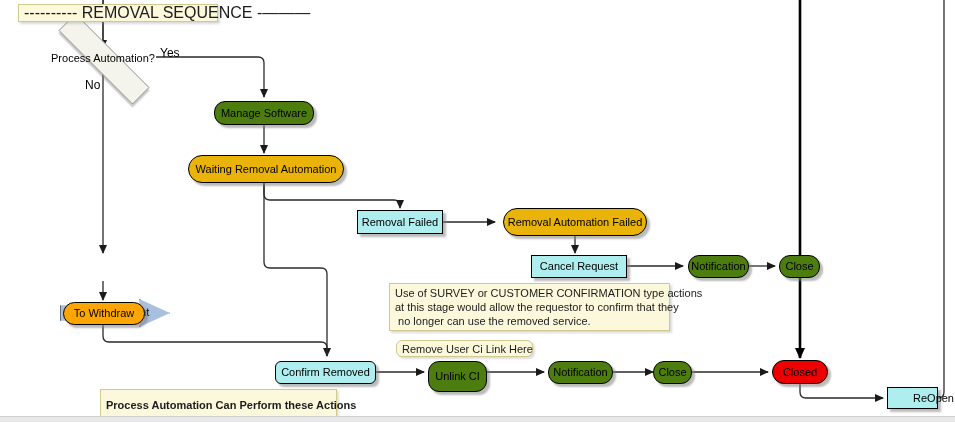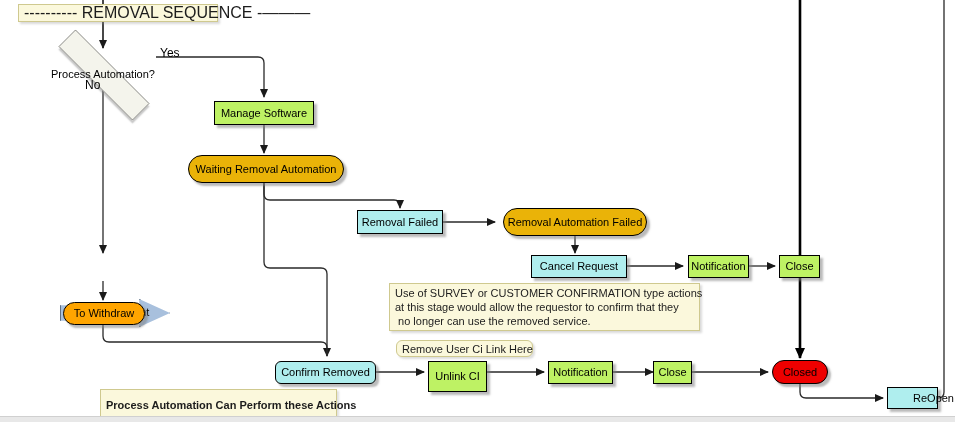--- a/index.html
+++ b/index.html
@@ -32,21 +32,21 @@
     color: #000000;
     font-size: 11px;
     line-height: 1;
     z-index: 3;
   }
   
   .box {
     border: 1px solid #000000;
     box-shadow: 3px 3px 2px rgba(130,130,130,0.55);
   }
-  .box.green { background: #bef264; }
+  .box.green { background: #4d7c0f; border-radius: 11px; }
   .box.cyan  { background: #afeeee; }
 
   
   .state {
     border: 1px solid #000000;
     border-radius: 999px;
     box-shadow: 3px 3px 2px rgba(130,130,130,0.55);
   }
   .state.gray   { background: #eab308; color: #000000; }
   .state.orange { background: #ffa500; }
@@ -194,21 +194,21 @@
       <path d="M938,398 Q944,398 944,392 L944,0"></path>
     </g>
 
     <g fill="none" stroke="#000000" stroke-width="2.6">
       <path d="M800,0 L800,358" marker-end="url(#arrowbig)"></path>
     </g>
   </svg>
 
   <div class="note" style="left:18px; top:4px; width:200px; height:18px; display:flex; align-items:center; font-size:16px;">---------- REMOVAL SEQUENCE -———</div>
 
-  <div class="diamond-wrap" style="left:30px; top:58px; width:146px; height:32px;">
+  <div class="diamond-wrap" style="left:30px; top:42px; width:146px; height:32px;">
     <div class="diamond-shape"></div>
     <div class="diamond-label">Process Automation?</div>
   </div>
   <div class="edge-label" style="left:160px; top:46px;">Yes</div>
   <div class="edge-label" style="left:85px; top:78px;">No</div>
 
   <div class="node box green" style="left:214px; top:101px; width:100px; height:24px;">Manage Software</div>
 
   <div class="node state gray" style="left:188px; top:155px; width:156px; height:28px;">Waiting Removal Automation</div>
 
@@ -234,21 +234,21 @@
   <div class="node box green" style="left:428px; top:361px; width:59px; height:31px;">Unlink CI</div>
 
   <div class="node box green" style="left:548px; top:361px; width:65px; height:23px;">Notification</div>
 
   <div class="node box green" style="left:653px; top:361px; width:39px; height:23px;">Close</div>
 
   <div class="node state red" style="left:772px; top:360px; width:56px; height:24px;">Closed</div>
 
   <div class="node box cyan" style="left:887px; top:387px; width:51px; height:22px;padding-left:42px;">ReOpen</div>
 
-  <div class="note" style="left:389px; top:283px; width:311px; height:48px;">Use of SURVEY or CUSTOMER CONFIRMATION type actions
+  <div class="note" style="left:389px; top:283px; width:281px; height:48px;">Use of SURVEY or CUSTOMER CONFIRMATION type actions
 at this stage would allow the requestor to confirm that they
  no longer can use the removed service.</div>
 
   <div class="note plain" style="left:396px; top:340px; width:137px; height:17px; display:flex; align-items:center;border-radius:6px;">Remove User Ci Link Here</div>
 
   <div class="note plain" style="left:100px; top:389px; width:237px; height:31px; display:flex; align-items:center;font-weight:bold;">Process Automation Can Perform these Actions</div>
 
   <div class="bottombar"></div>
 </div>
 

